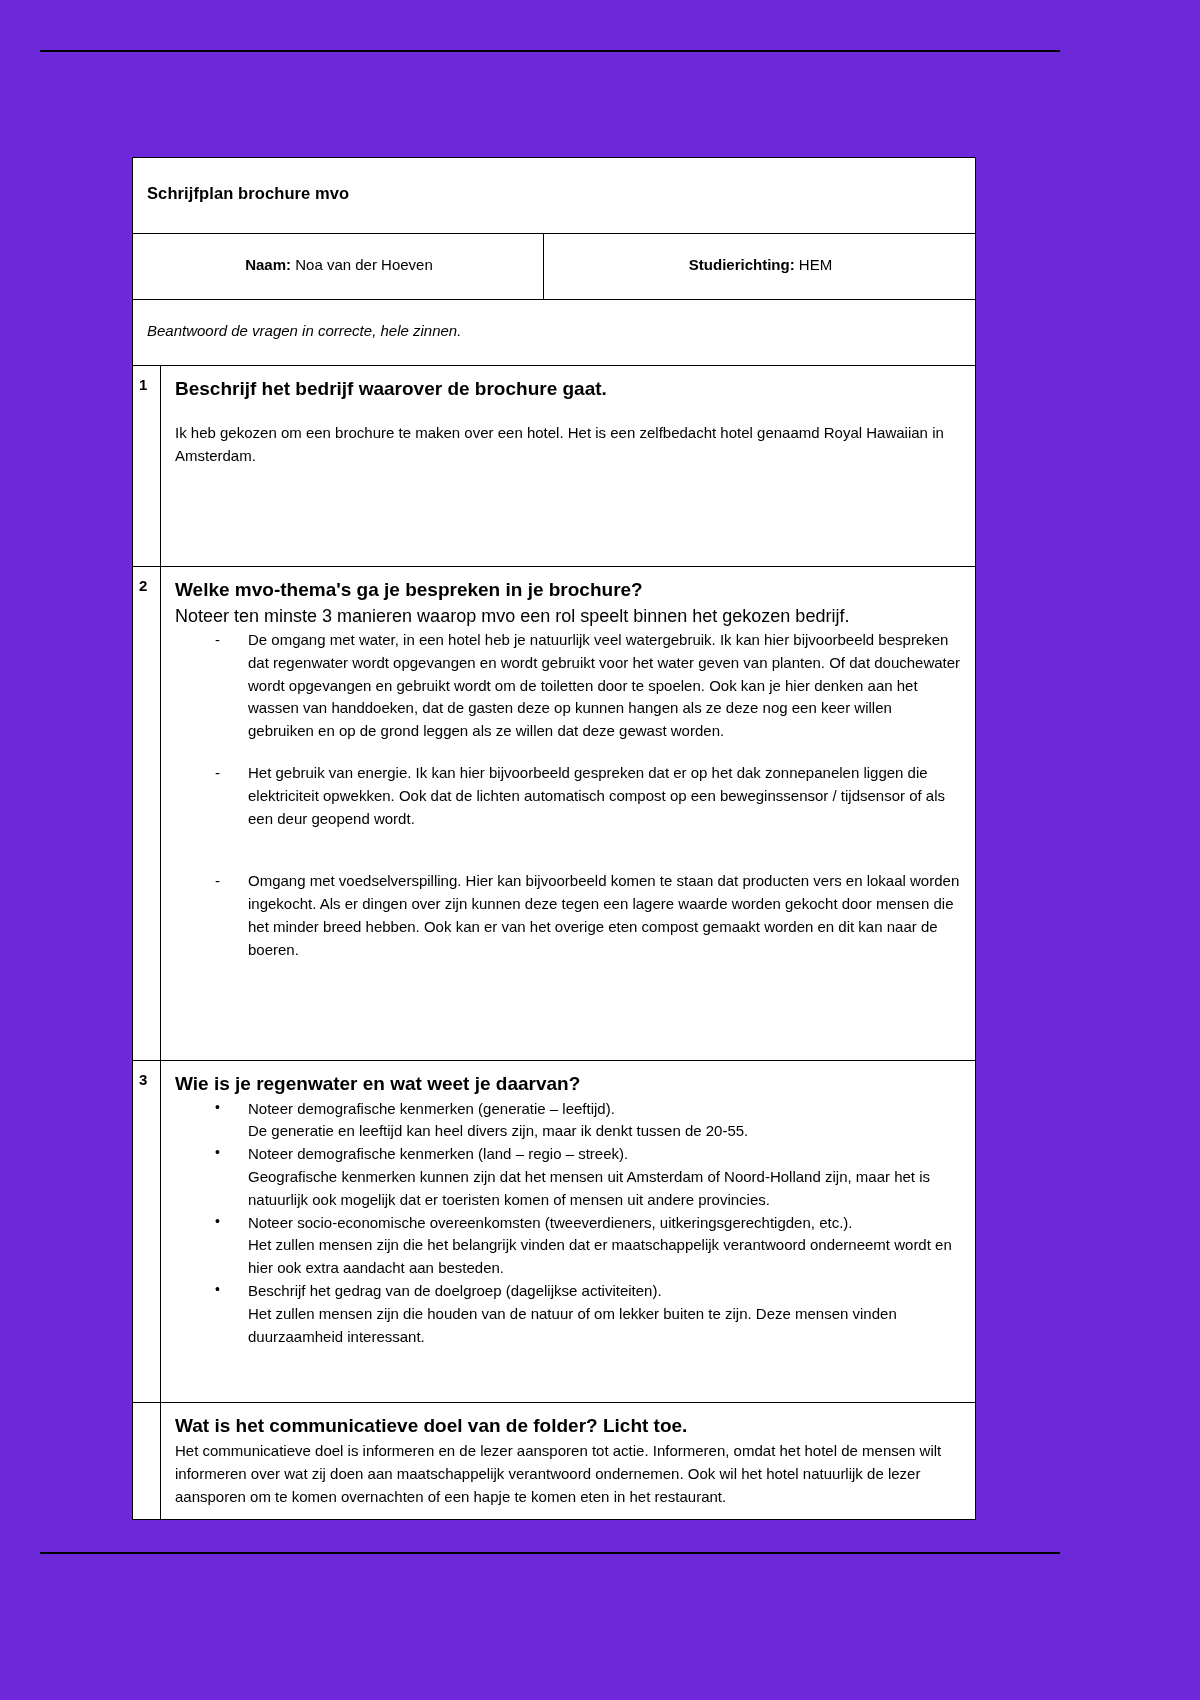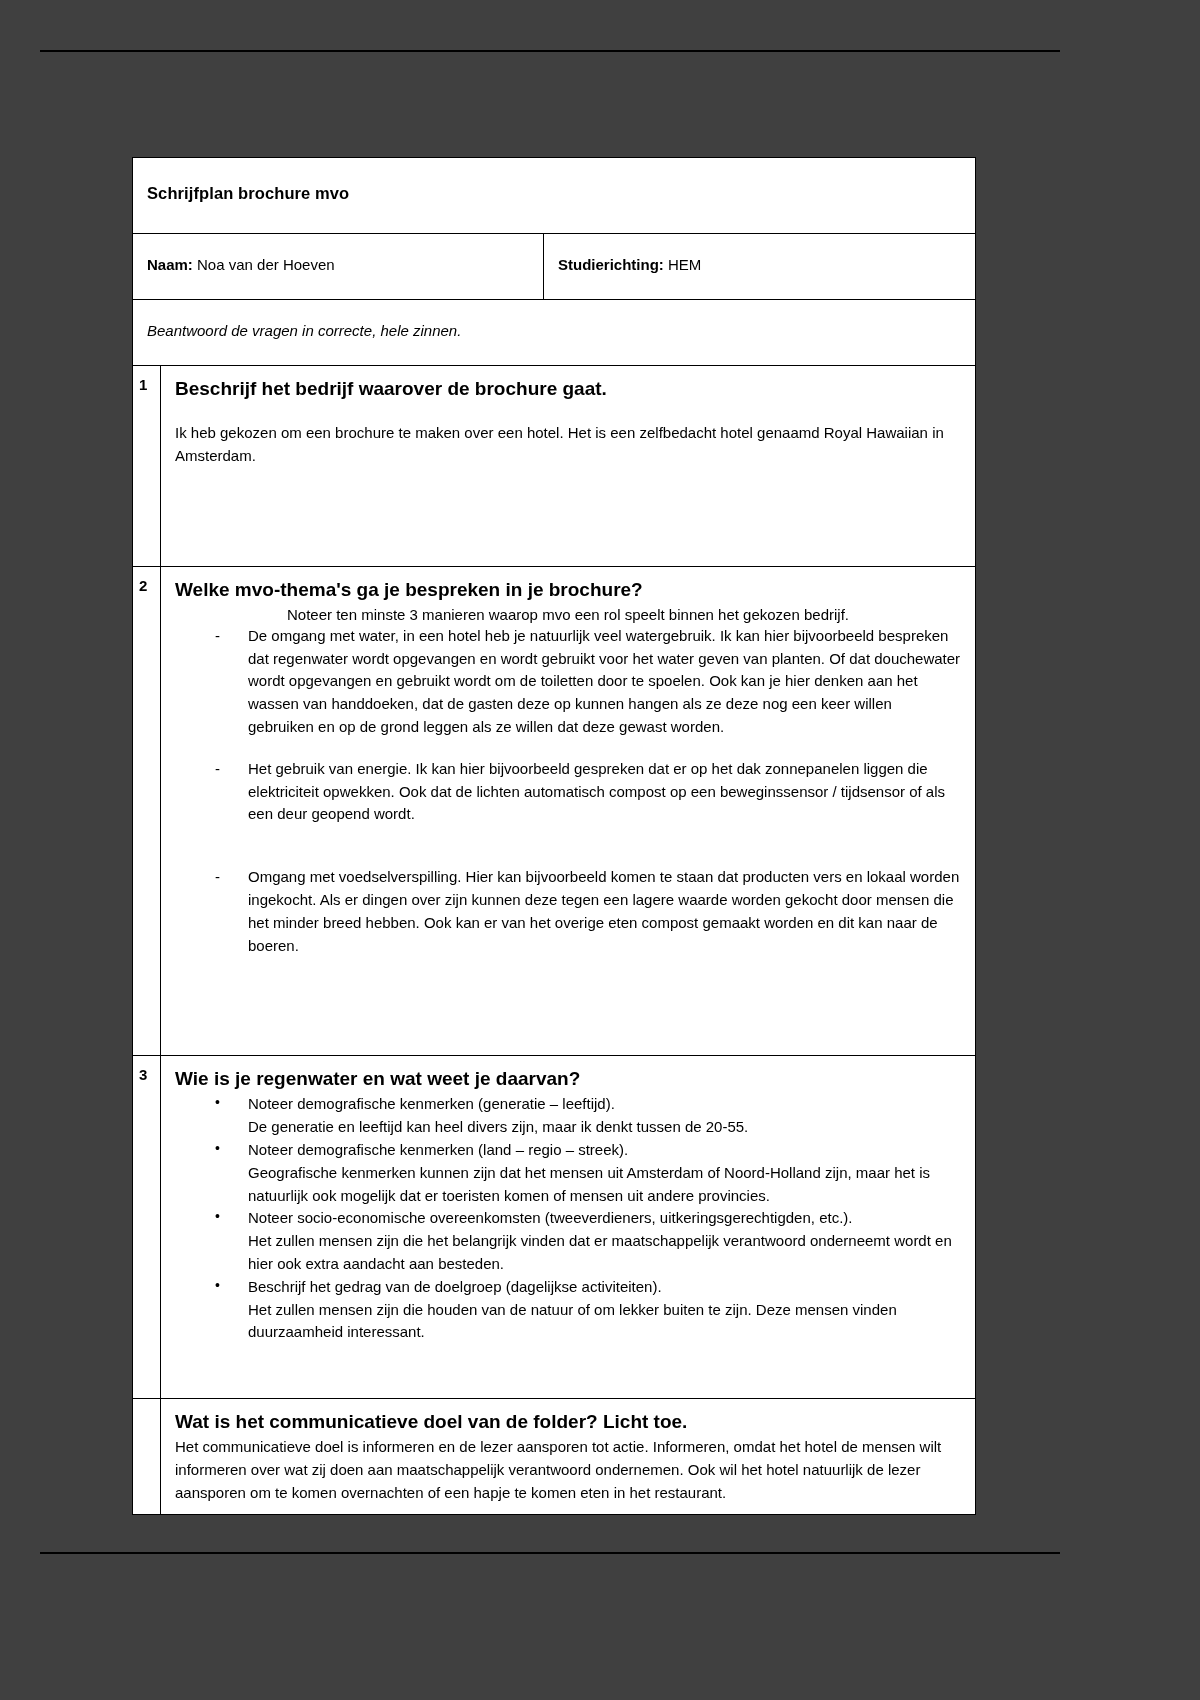--- a/index.html
+++ b/index.html
@@ -16,21 +16,21 @@
     color: #000000;
     -webkit-font-smoothing: antialiased;
   }
 
   .page {
     position: absolute;
     left: 0;
     top: 0;
     width: 1200px;
     height: 1700px;
-    background: #404040;
+    background: #6d28d9;
     box-sizing: border-box;
   }
 
   
   .page-rule {
     position: absolute;
     left: 40px;
     width: 1020px;
     height: 0;
     border-top: 2px solid #000000;
@@ -61,20 +61,21 @@
     font-size: 16.5px;
     font-weight: bold;
     letter-spacing: 0.1px;
   }
   .title-cell .cell-pad {
     padding: 26px 12px 30px 14px;
   }
 
   .meta-cell .cell-pad {
     padding: 22px 12px 26px 14px;
+    text-align: center;
   }
   .meta-text {
     font-size: 15px;
   }
   .meta-text b {
     font-weight: bold;
   }
 
   .instr-cell .cell-pad {
     padding: 22px 12px 26px 14px;
@@ -97,23 +98,22 @@
   .q-cell .cell-pad {
     padding: 10px 14px 10px 14px;
   }
 
   .q-head {
     font-size: 19px;
     font-weight: bold;
     line-height: 1.42;
   }
   .q-sub {
-    font-size: 15px;
+    font-size: 18px;
     line-height: 1.42;
-    text-align: center;
   }
   .q-body {
     font-size: 15px;
     line-height: 1.52;
   }
   .spacer-line {
     height: 19px;
   }
 
   ul.dash-list, ul.dot-list {

